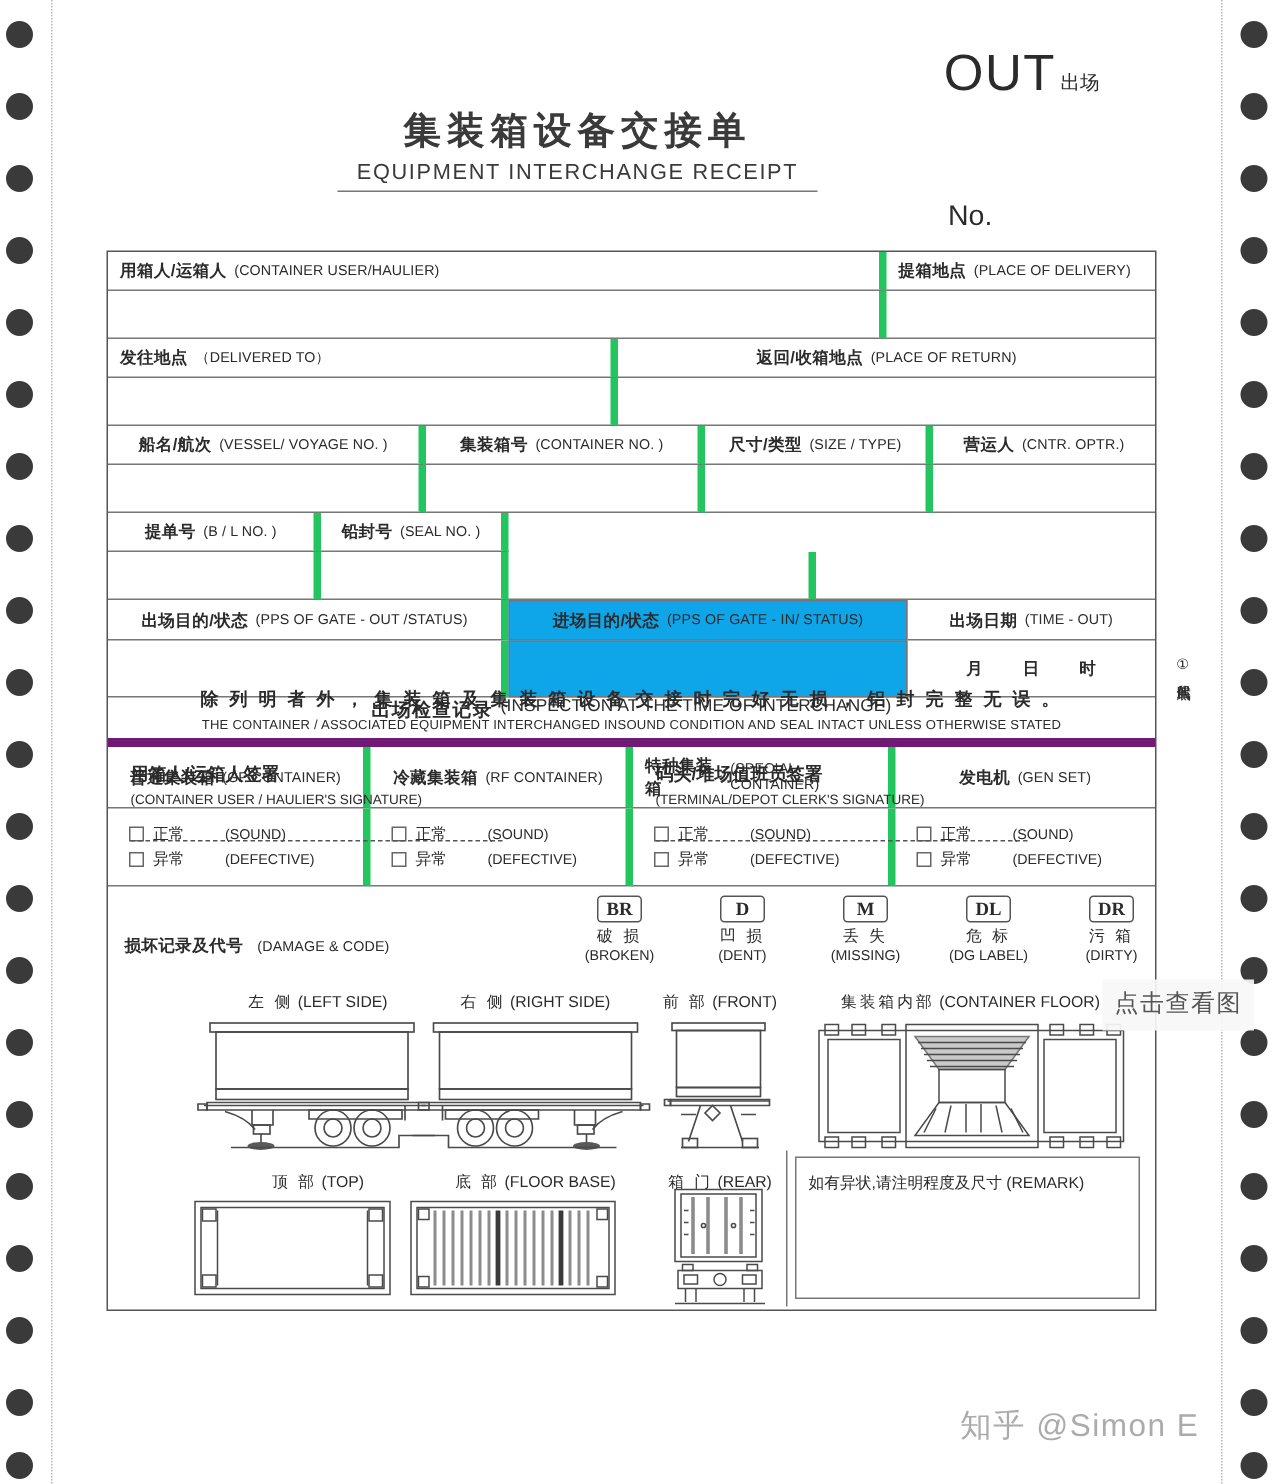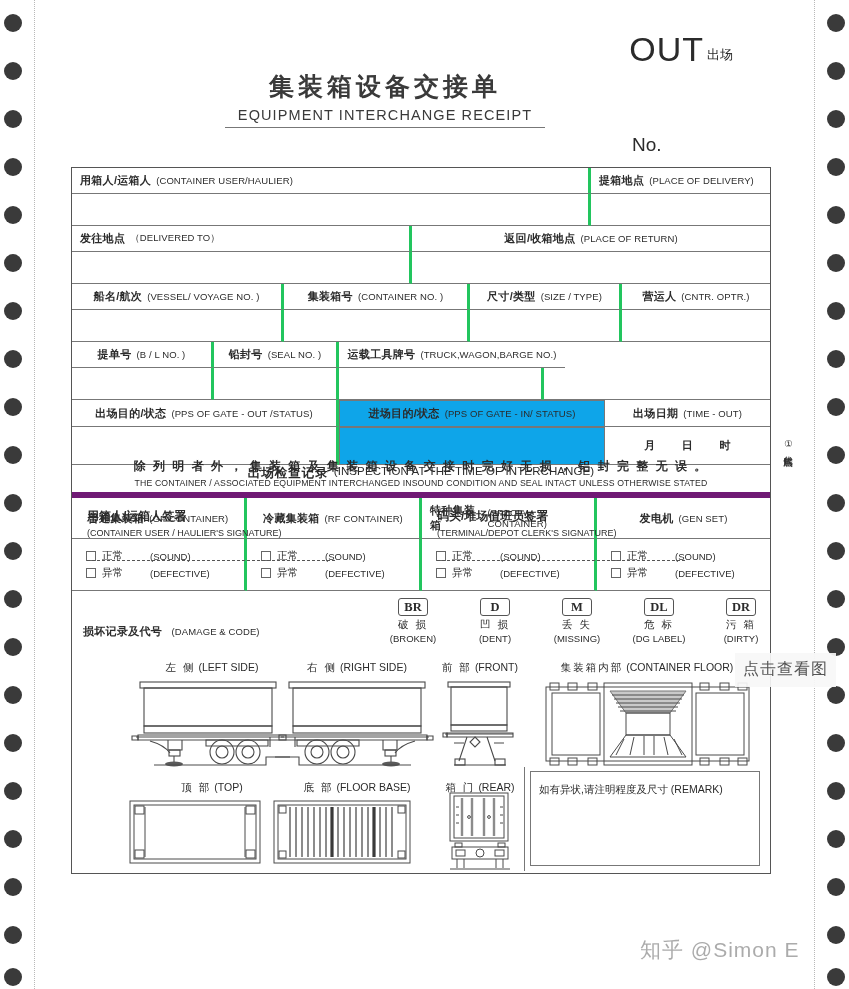--- a/index.html
+++ b/index.html
@@ -71,21 +71,21 @@
 
   
   .form {
     position: absolute; left: 31px; top: 167px; width: 700px;
     border: 1.6px solid #555;
     box-sizing: border-box;
   }
   .row { display: flex; }
   .cell {
     box-sizing: border-box;
-    border-right: 3px solid #22c55e;
+    border-right: 5px solid #22c55e;
     border-bottom: 1px solid #777;
     padding: 5px 8px;
     font-size: 10.5px;
     color: #2b2b2b;
     display: flex; align-items: center;
   }
   .cell.last { border-right: none; }
   .cell.center { justify-content: center; }
   .label-cn { font-size: 11px; font-weight: 600; letter-spacing: .3px; }
   .label-en { font-size: 9.5px; margin-left: 5px; letter-spacing: .1px; }
@@ -314,24 +314,20 @@
     </div>
 
     <div class="row">
       <div class="cell center" style="width:142px">
         <span class="label-cn">提单号</span>
         <span class="label-en">(B / L NO. )</span>
       </div>
       <div class="cell center" style="width:125px">
         <span class="label-cn">铅封号</span>
         <span class="label-en">(SEAL NO. )</span>
-      </div>
-      <div class="cell last center" style="width:226px">
-        <span class="label-cn">运载工具牌号</span>
-        <span class="label-en">(TRUCK,WAGON,BARGE NO.)</span>
       </div>
     </div>
     <div class="row">
       <div class="cell fill" style="width:142px"></div>
       <div class="cell fill" style="width:125px"></div>
       <div class="cell fill" style="width:205px"></div>
       <div class="cell fill last" style="width:226px"></div>
     </div>
 
     <div class="row">

